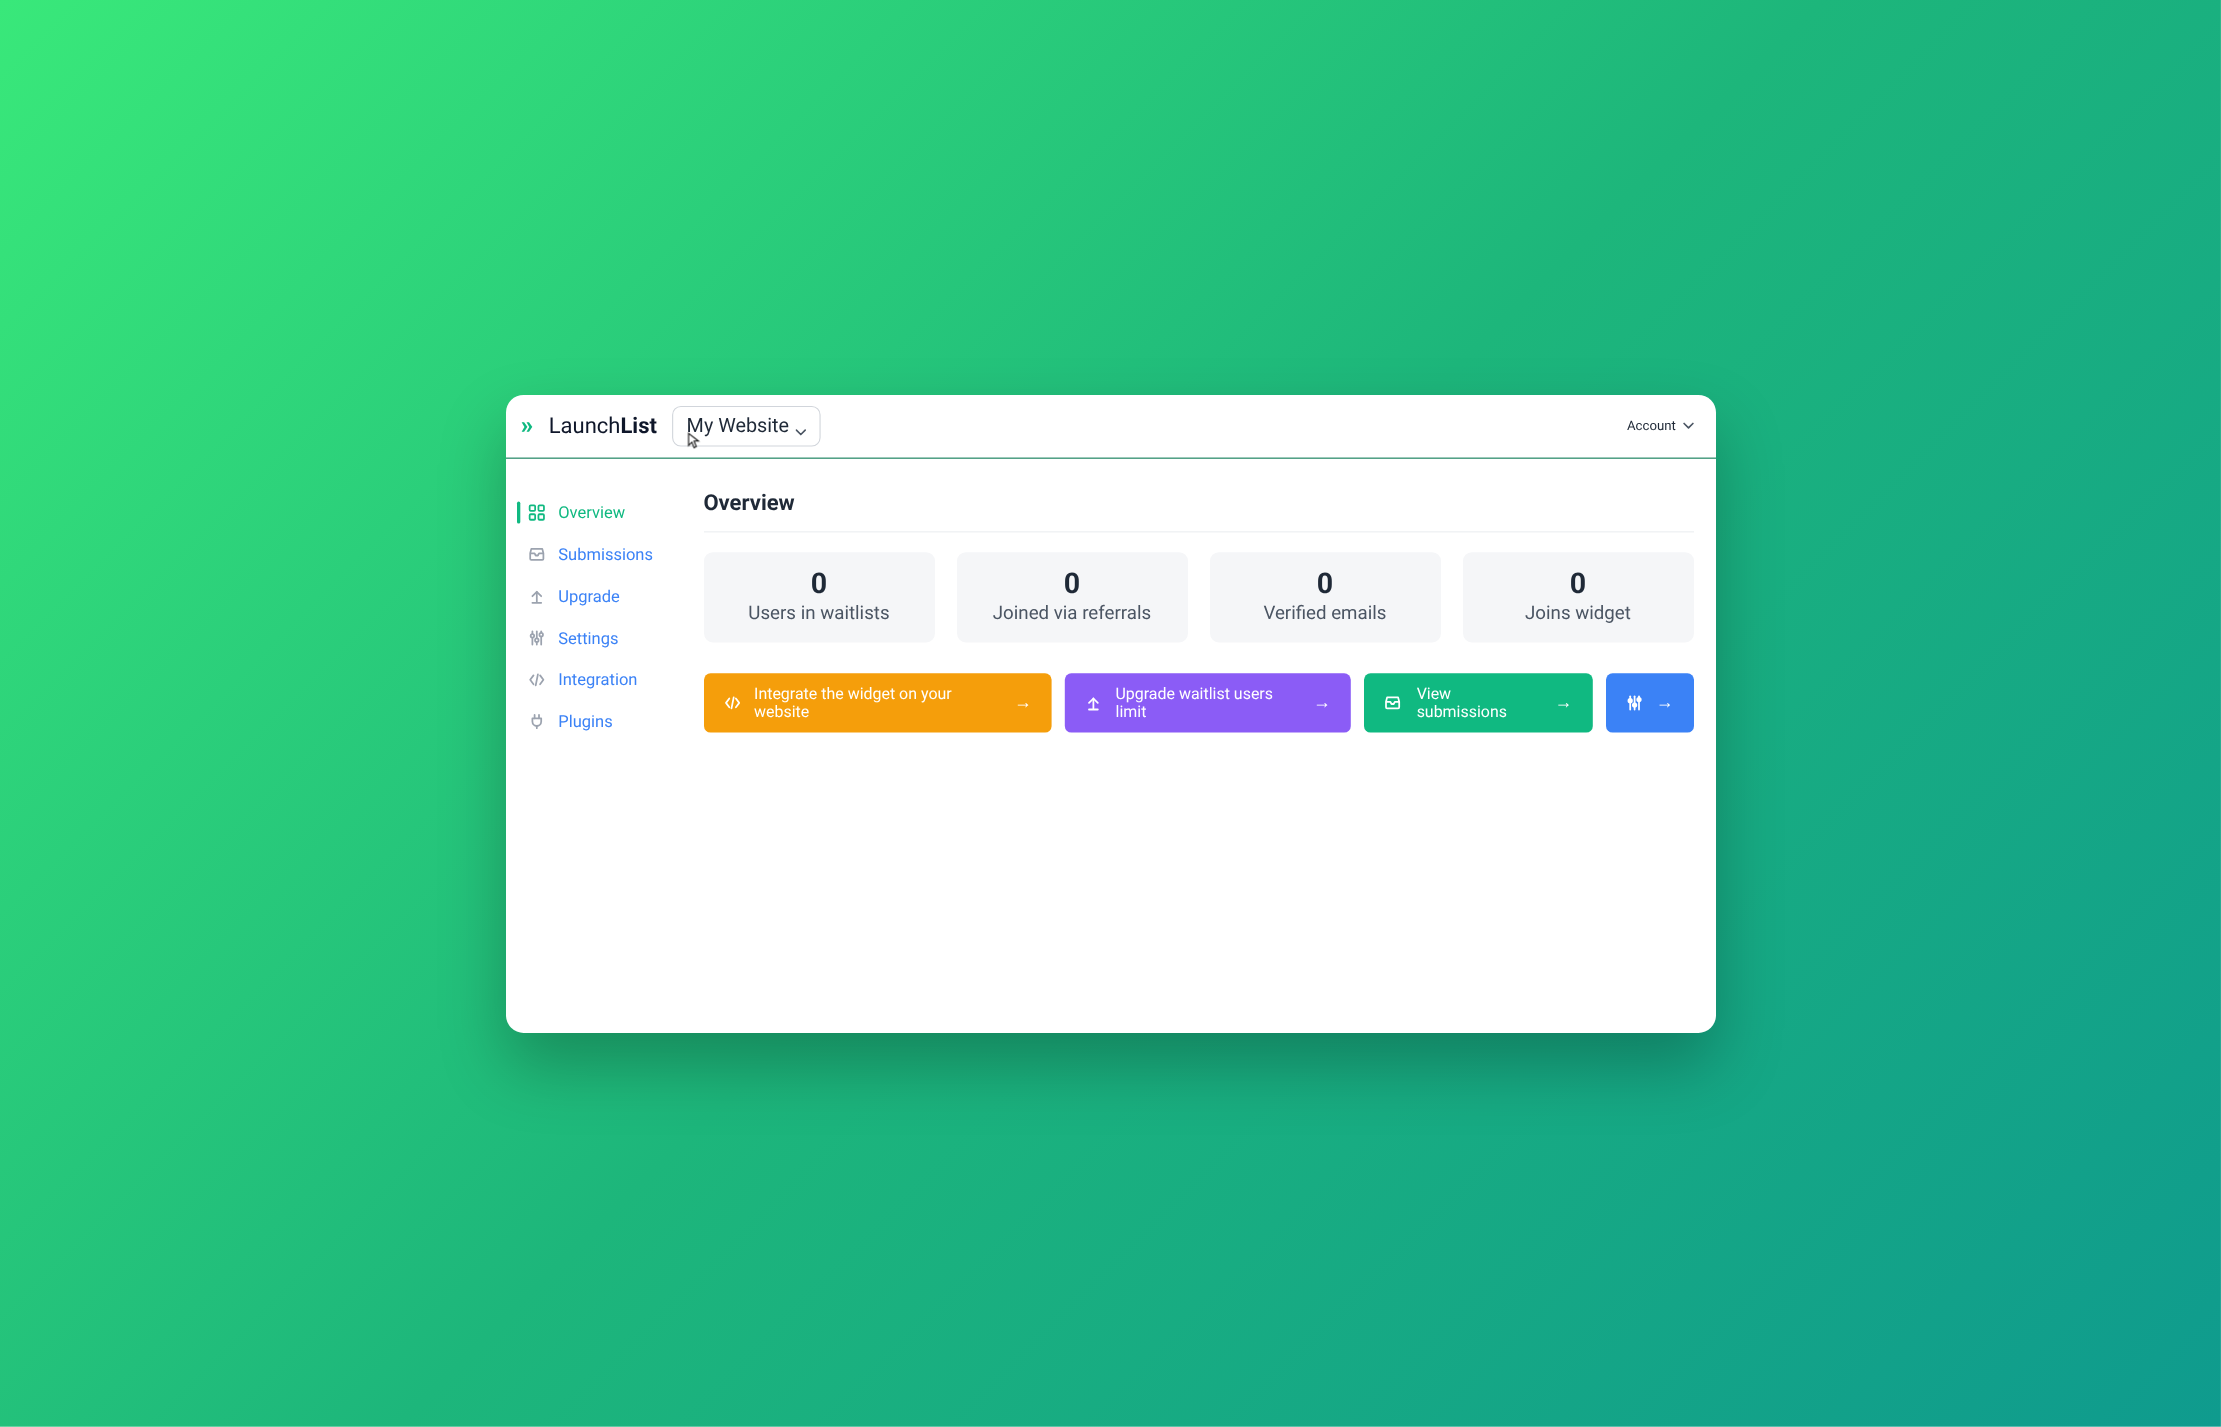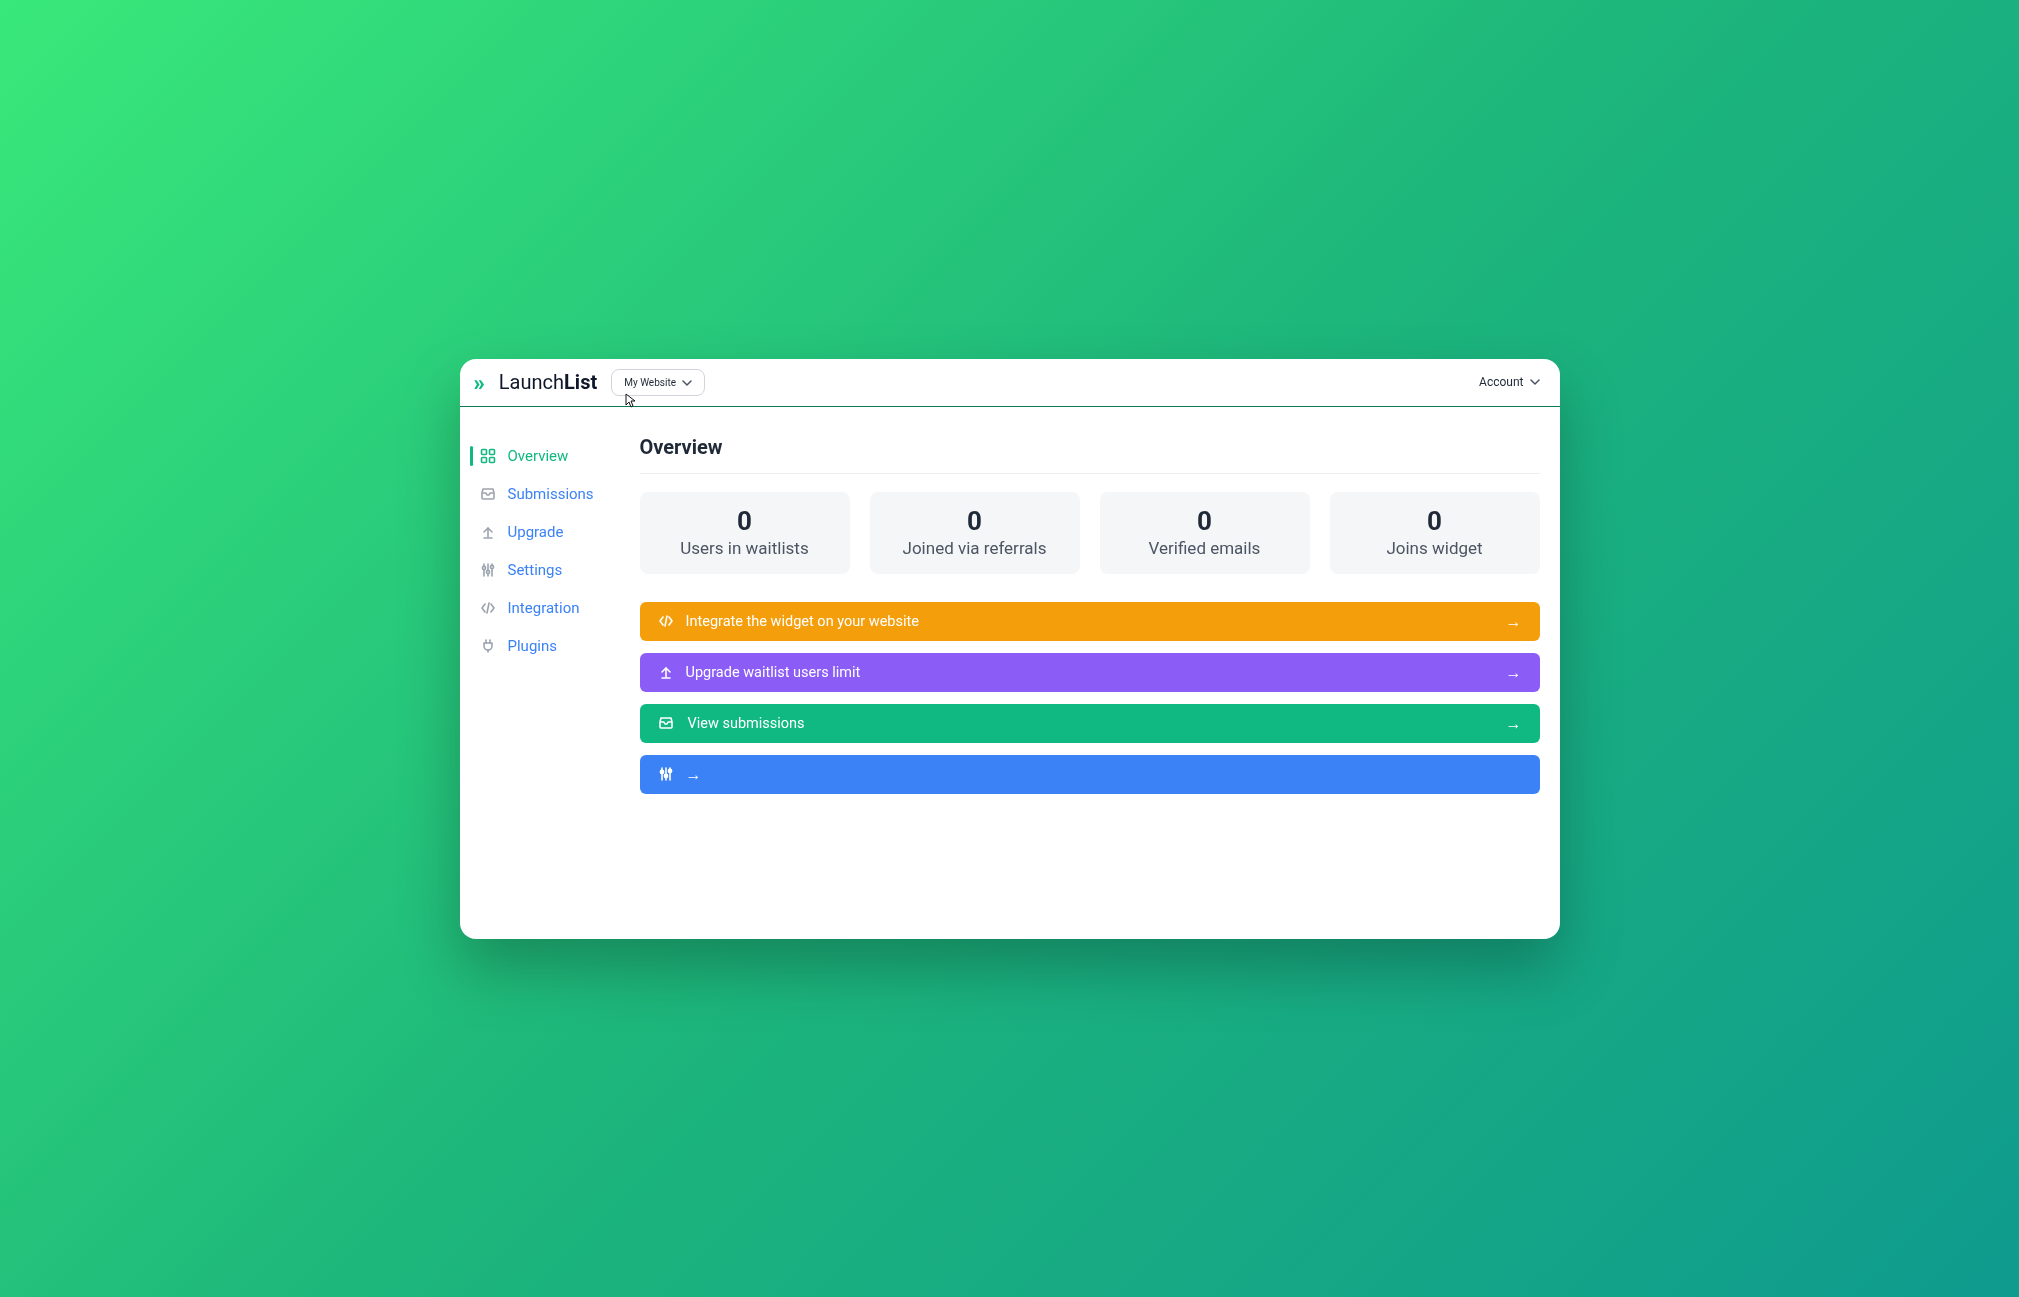--- a/index.html
+++ b/index.html
@@ -38,21 +38,21 @@
     margin-right: 14px;
     cursor: pointer;
   }
   .logo .chevrons { color: #10b981; font-weight: 900; letter-spacing: -3px; font-size: 22px; }
   .logo .bold { font-weight: 400; padding-left: 13px; }
   .logo .light { font-weight: 700; text-align: center; }
   .site-select {
     border: 1px solid #d1d5db;
     border-radius: 8px;
     padding: 7px 12px;
-    font-size: 10px;
+    font-size: 18px;
     color: #1f2937;
     display: flex;
     align-items: flex-end;
     gap: 6px;
     cursor: pointer;
     background: #fff;
   }
   .chev-down {
     width: 10px; height: 10px; display:inline-block;
   }
@@ -132,21 +132,21 @@
     font-weight: 700;
     color: #1f2937;
   }
   .stat .label {
     font-size: 17px;
     color: #4b5563;
     margin-top: 2px;
   }
   .actions {
     display: flex;
-    flex-direction: column;
+    flex-direction: row;
     gap: 12px;
   }
   .action {
     display: flex;
     align-items: center;
     gap: 12px;
     color: #fff;
     padding: 10px 18px;
     border-radius: 6px;
     font-size: 14.5px;

